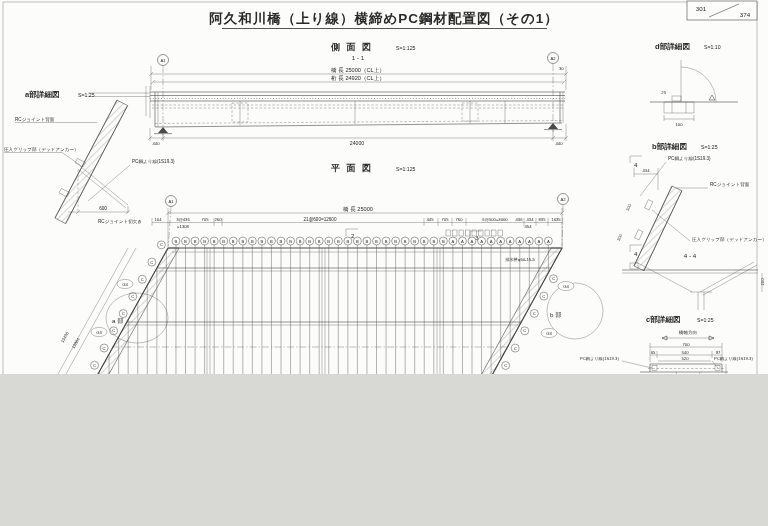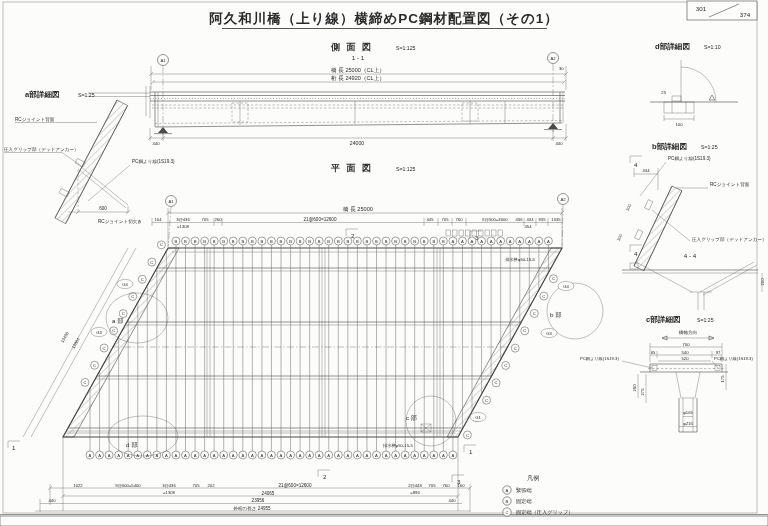--- a/index.html
+++ b/index.html
@@ -1,16 +1,16 @@
 <!DOCTYPE html>
 <html><head>
 <meta charset="utf-8">
 <style>
   html,body{margin:0;padding:0;background:#d8d8d4;}
-  .sheet{position:relative;width:768px;height:526px;background:#fcfcfa;overflow:hidden;
+  .sheet{position:relative;width:768px;height:374px;background:#fcfcfa;overflow:hidden;
          font-family:"Liberation Sans","DejaVu Sans",sans-serif;}
   svg{position:absolute;left:0;top:0;}
   svg text{fill:#2a2a2a;stroke:none;font-family:"Liberation Sans","DejaVu Sans",sans-serif;}
   .ln line,.ln path,.ln rect,.ln circle,.ln ellipse,.ln polyline{stroke:#4a4a4a;stroke-width:0.6;fill:none;}
   .thin{stroke-width:0.35 !important;}
   .thk{stroke-width:1.1 !important;}
   .dash{stroke-dasharray:2.5,1.8;}
   .cl{stroke-dasharray:7,2,1.5,2;}
   .wht{fill:#fcfcfa !important;}
   .hatch{fill:url(#hat) !important;}

